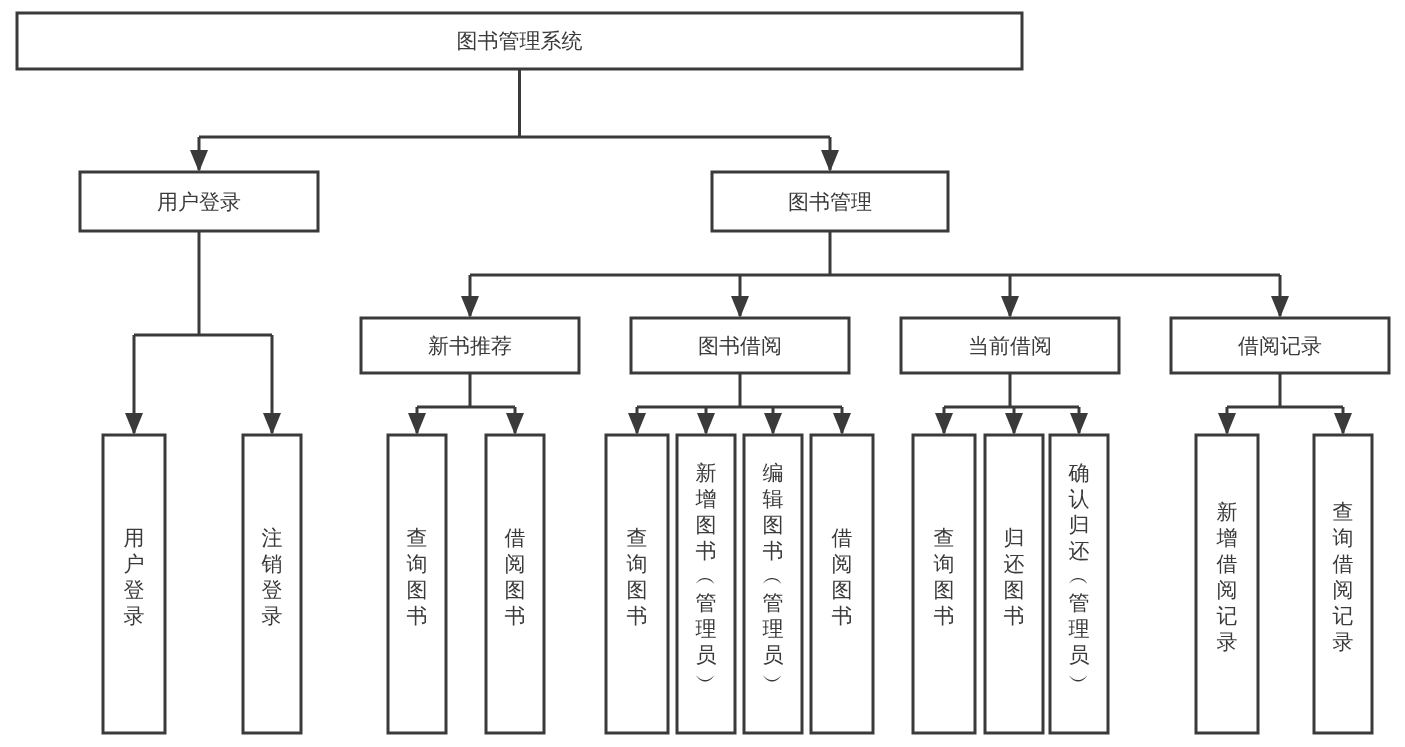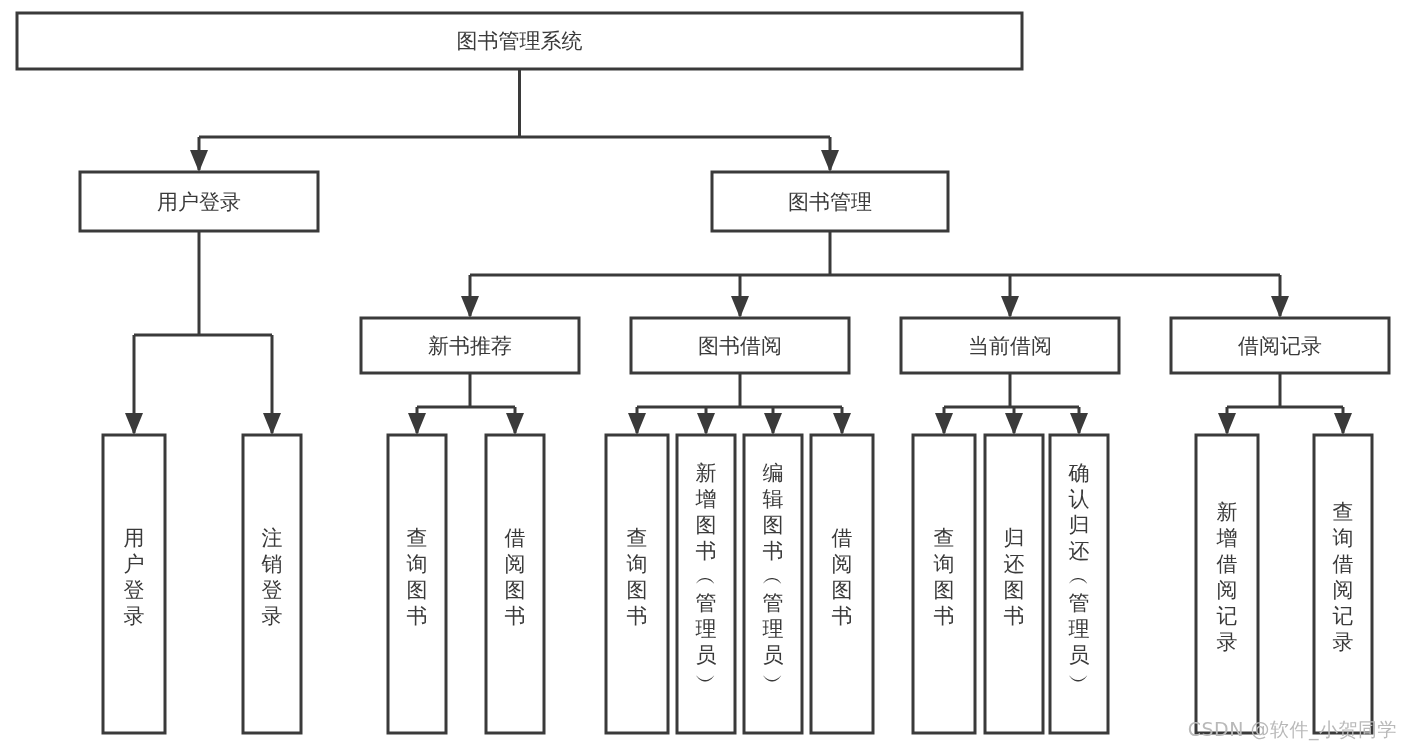--- a/index.html
+++ b/index.html
@@ -206,14 +206,13 @@
           <rect x="1196" y="435" width="62" height="298" class="node-box"></rect>
           <text x="1227" y="519" class="node-label-vertical"><tspan x="1227" dy="0">新</tspan><tspan x="1227" dy="26">增</tspan><tspan x="1227" dy="26">借</tspan><tspan x="1227" dy="26">阅</tspan><tspan x="1227" dy="26">记</tspan><tspan x="1227" dy="26">录</tspan></text>
         </g>
         <g>
           <rect x="1314" y="435" width="58" height="298" class="node-box"></rect>
           <text x="1343" y="519" class="node-label-vertical"><tspan x="1343" dy="0">查</tspan><tspan x="1343" dy="26">询</tspan><tspan x="1343" dy="26">借</tspan><tspan x="1343" dy="26">阅</tspan><tspan x="1343" dy="26">记</tspan><tspan x="1343" dy="26">录</tspan></text>
         </g>
       </g>
   </svg>
 
-  <div class="watermark-text">CSDN @软件_小贺同学</div>
 </div>
 
 </body></html>

